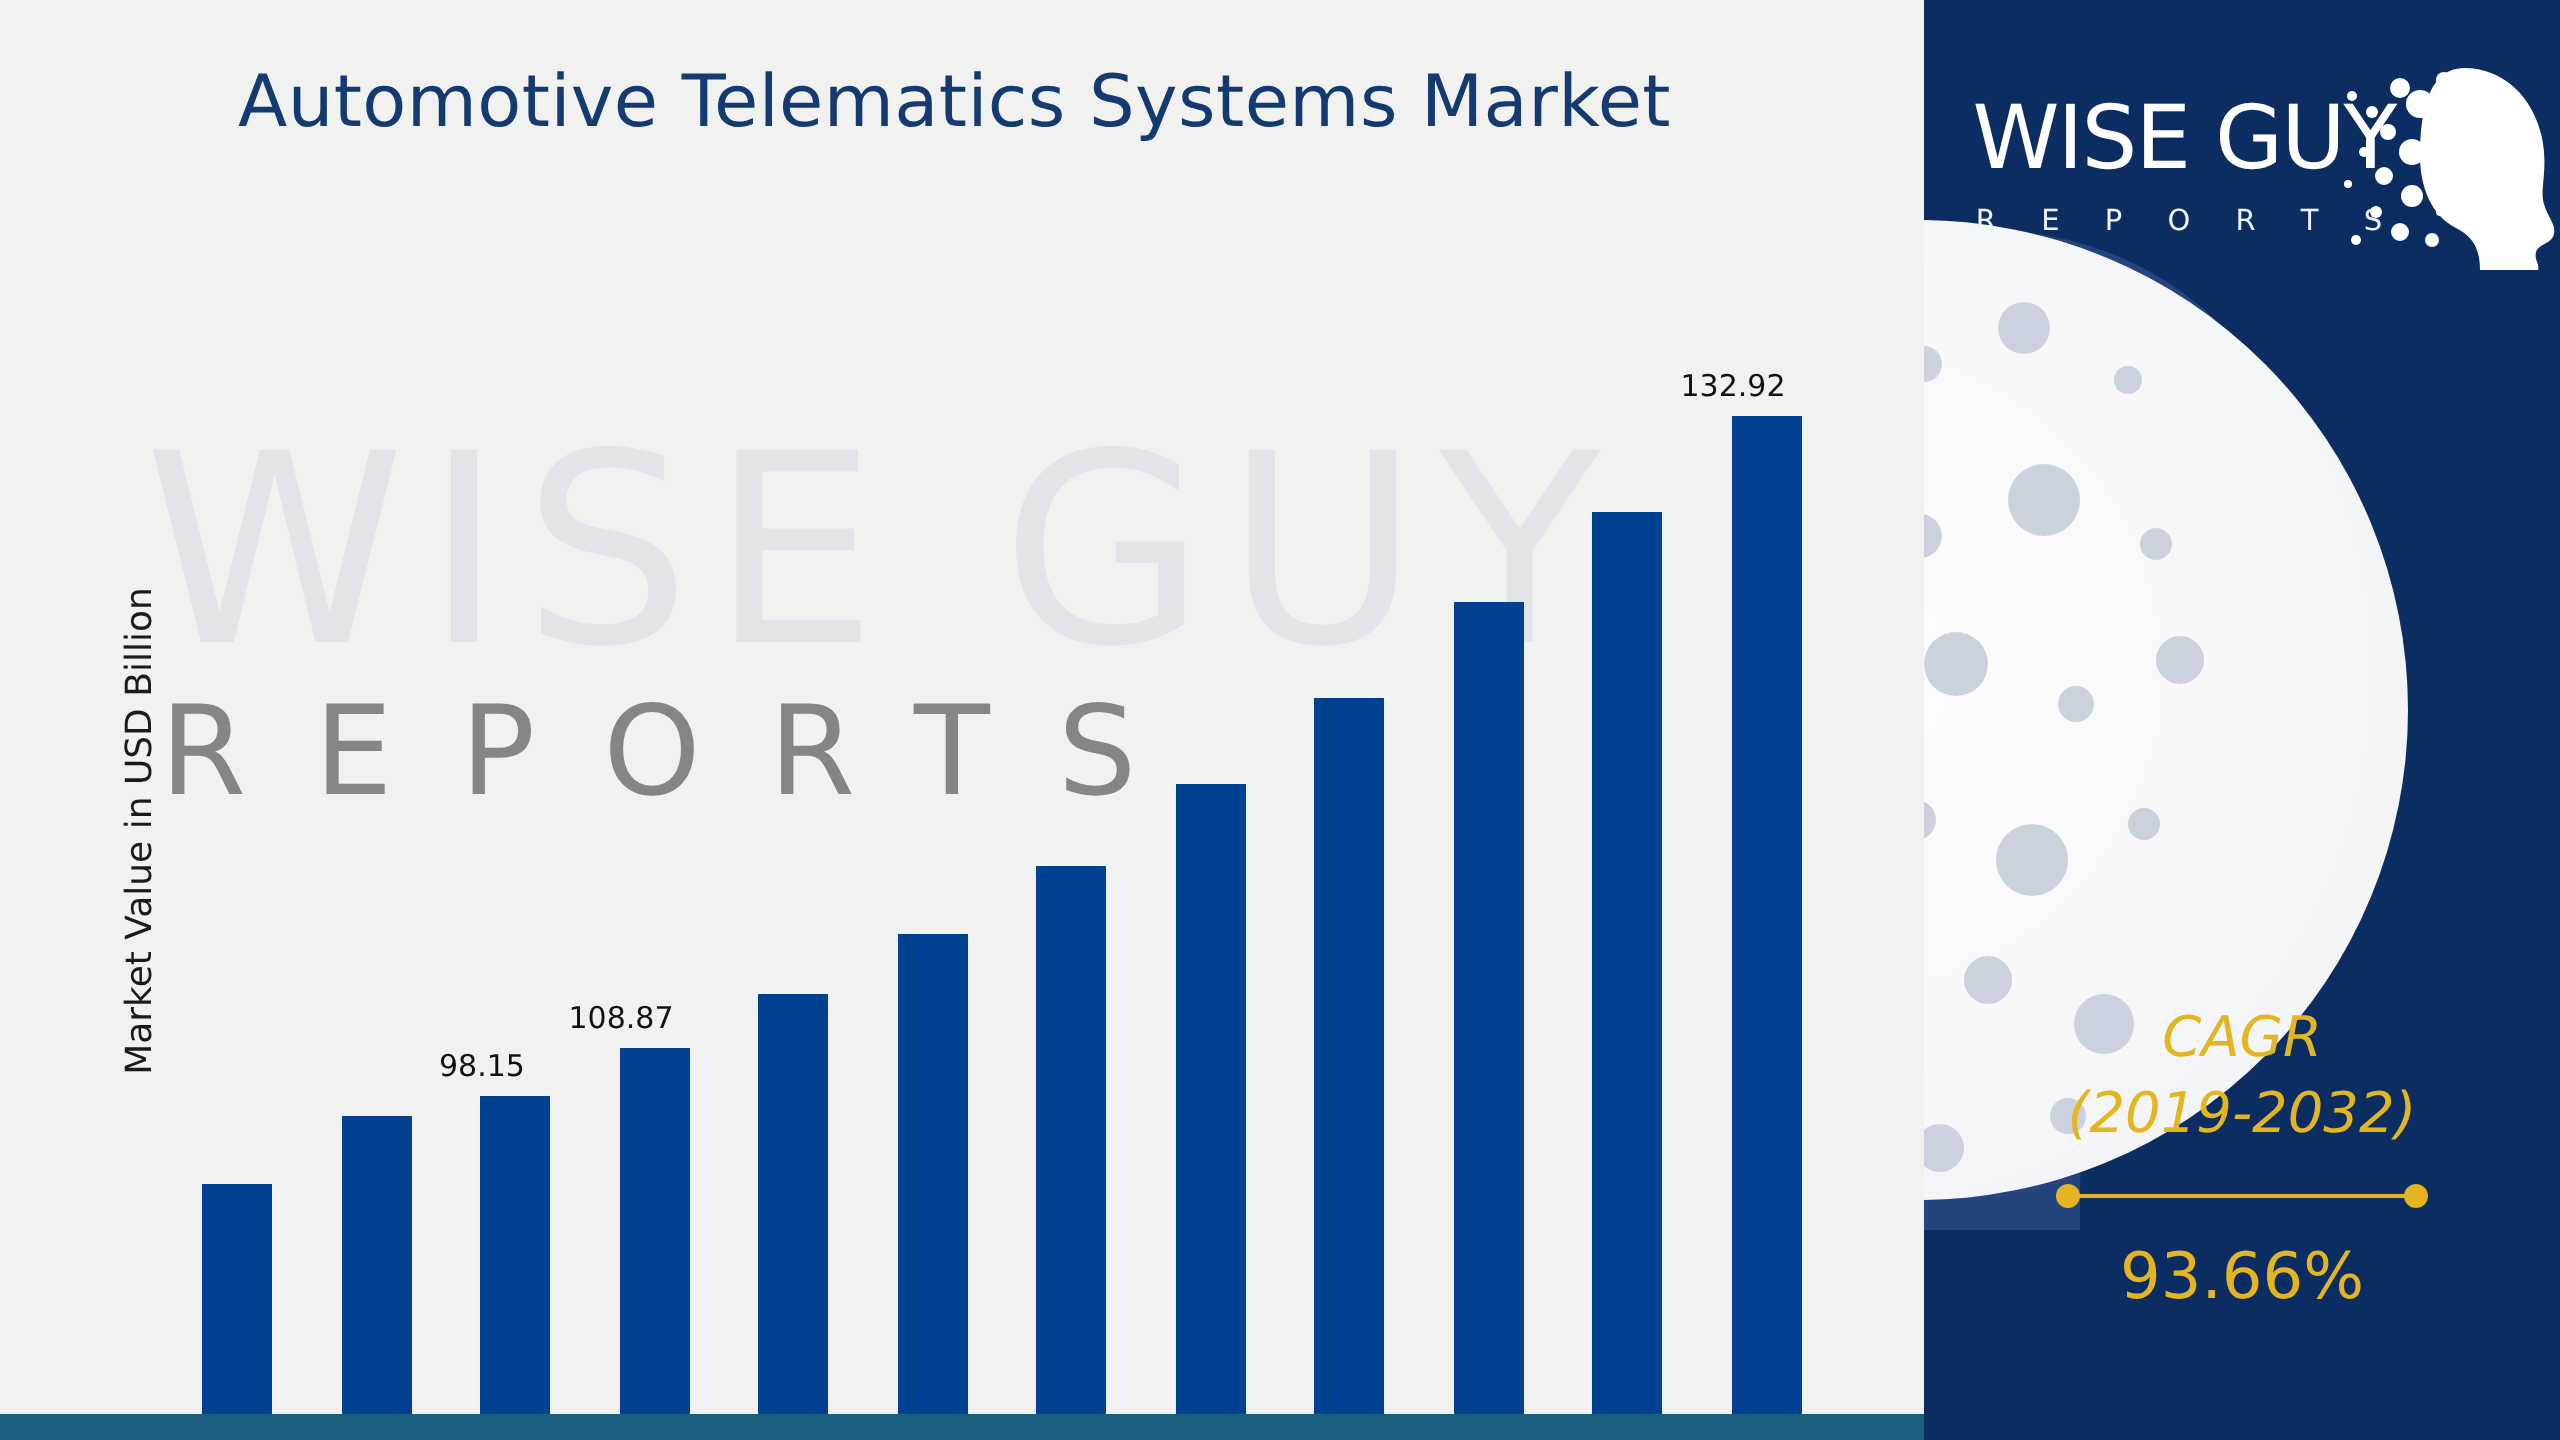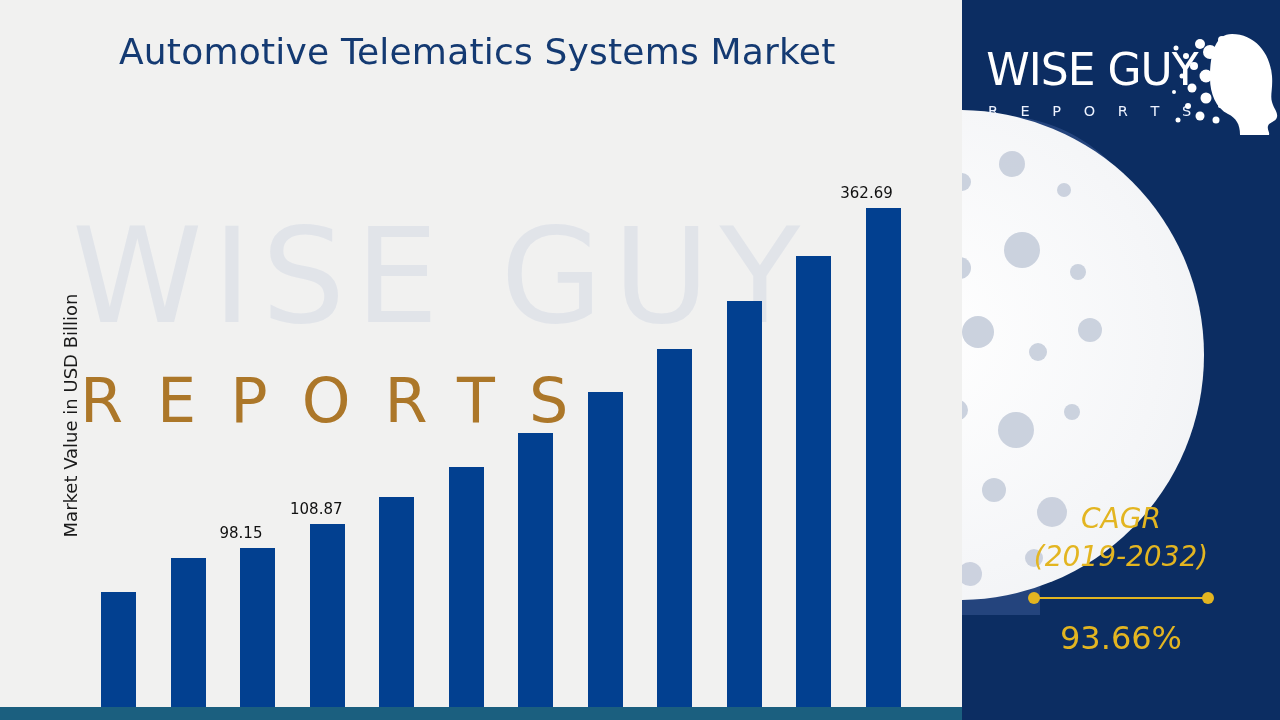--- a/index.html
+++ b/index.html
@@ -21,23 +21,23 @@
   }
 
   
   .watermark{position:absolute;left:72px;top:210px;width:880px;height:230px;pointer-events:none;}
   .wm-top{
     position:absolute;left:0;top:0;width:880px;
     font-size:132px;line-height:132px;letter-spacing:10px;
     color:#dde1e8;opacity:.78;font-weight:400;white-space:nowrap;
   }
   .wm-bot{
-    position:absolute;left:8px;top:160px;width:880px;
+    position:absolute;left:8px;top:135px;width:880px;
     font-size:62px;line-height:62px;letter-spacing:34px;
-    color:#a16207;opacity:.85;font-weight:400;white-space:nowrap;
+    color:#737373;opacity:.85;font-weight:400;white-space:nowrap;
   }
 
   
   .y-axis-title{
     position:absolute;left:-120px;top:405px;width:380px;text-align:center;
     transform:rotate(-90deg);transform-origin:center center;
     font-size:18px;color:#1a1a1a;white-space:nowrap;
   }
 
   
@@ -113,21 +113,21 @@
           </div>
           <div class="bar-slot" style="left: 69.5px; height: 588px;">
             <div class="bar" style="height: 209.84px; bottom: -180px;"></div>
           </div>
           <div class="bar-slot" style="left: 139px; height: 588px;">
             <div class="bar" style="height: 220.276px; bottom: -180px;"></div>
             <div class="bar-label" style="bottom: 46.2756px;">98.15</div>
           </div>
           <div class="bar-slot" style="left: 208.5px; height: 588px;">
             <div class="bar" style="height: 244.334px; bottom: -180px;"></div>
-            <div class="bar-label" style="bottom: 70.3342px; text-align: right;">108.87</div>
+            <div class="bar-label" style="bottom: 70.3342px;">108.87</div>
           </div>
           <div class="bar-slot" style="left: 278px; height: 588px;">
             <div class="bar" style="height: 270.996px; bottom: -180px;"></div>
           </div>
           <div class="bar-slot" style="left: 347.5px; height: 588px;">
             <div class="bar" style="height: 300.621px; bottom: -180px;"></div>
           </div>
           <div class="bar-slot" style="left: 417px; height: 588px;">
             <div class="bar" style="height: 334.846px; bottom: -180px;"></div>
           </div>
@@ -138,21 +138,21 @@
             <div class="bar" style="height: 418.557px; bottom: -180px;"></div>
           </div>
           <div class="bar-slot" style="left: 625.5px; height: 588px;">
             <div class="bar" style="height: 466.809px; bottom: -180px;"></div>
           </div>
           <div class="bar-slot" style="left: 695px; height: 588px;">
             <div class="bar" style="height: 511.695px; bottom: -180px;"></div>
           </div>
           <div class="bar-slot" style="left: 764.5px; height: 588px;">
             <div class="bar" style="height: 559.812px; bottom: -180px;"></div>
-            <div class="bar-label" style="bottom: 385.812px;">362.69</div>
+            <div class="bar-label" style="bottom: 385.812px;">132.92</div>
           </div>
         </div>
 
     </div>
 
     <div class="bottom-strip"></div>
   </div>
 
   <div class="right-panel">
 

